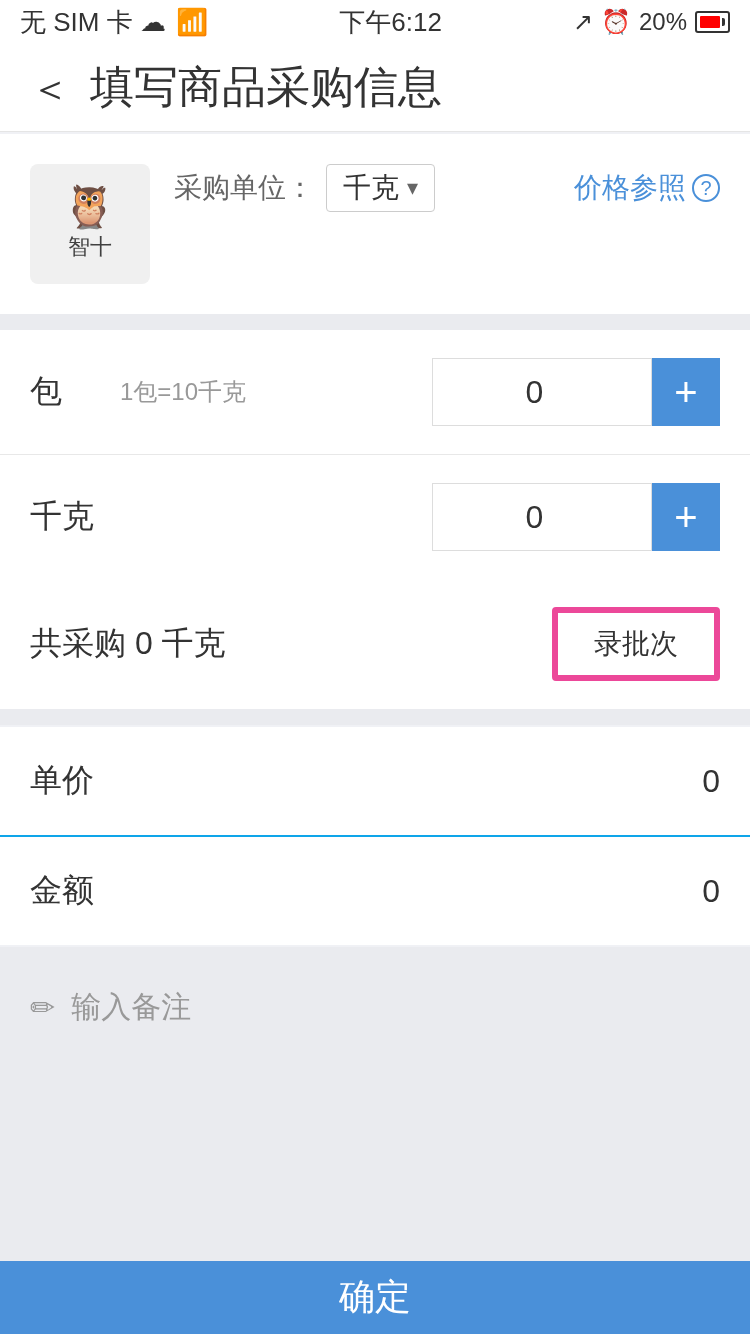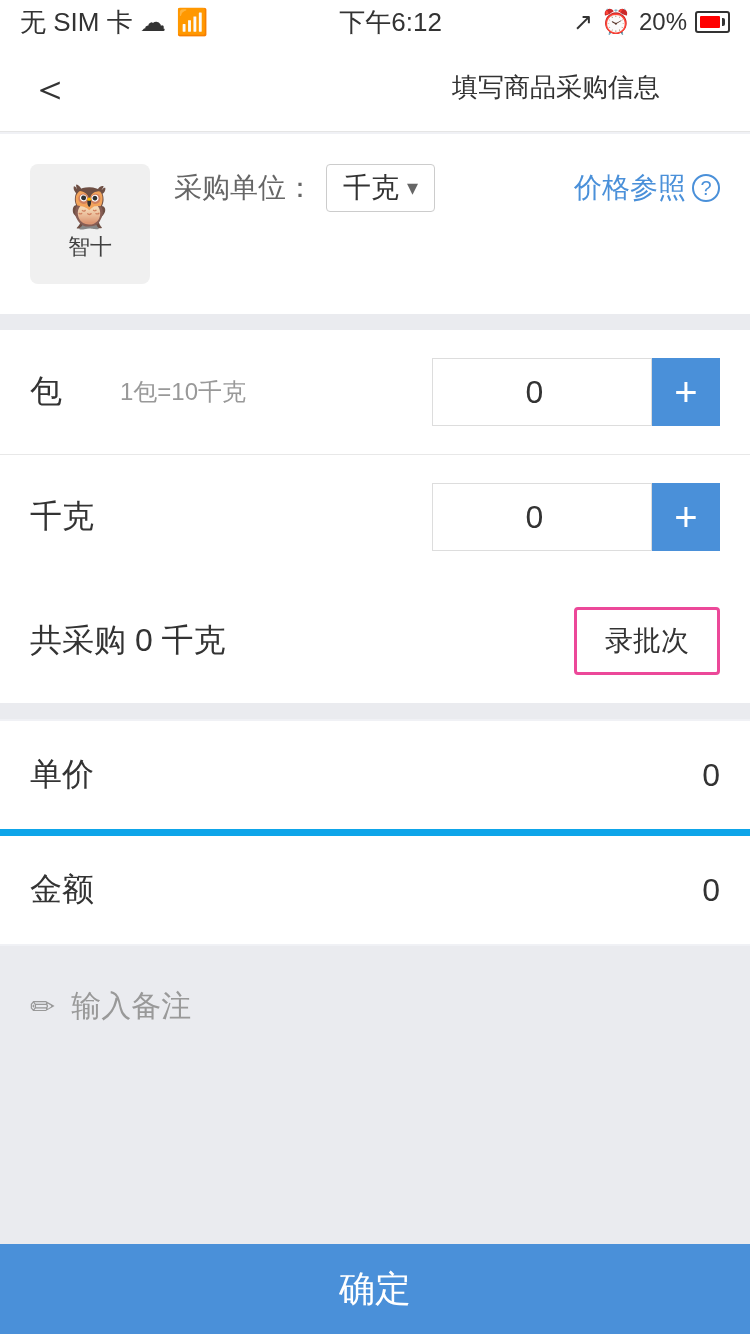--- a/index.html
+++ b/index.html
@@ -46,22 +46,22 @@
     }
     .nav-back {
       font-size: 40px;
       color: #333;
       cursor: pointer;
       margin-right: 20px;
       line-height: 1;
     }
     .nav-title {
       flex: 1;
-      text-align: right;
-      font-size: 26px;
+      text-align: left;
+      font-size: 44px;
       font-weight: 500;
       color: #333;
     }
 
     
     .product-section {
       background: #fff;
       padding: 30px;
       display: flex;
       align-items: flex-start;
@@ -195,37 +195,37 @@
     
     .summary-row {
       background: #fff;
       display: flex;
       align-items: center;
       justify-content: space-between;
       padding: 28px 30px;
     }
     .summary-text { font-size: 32px; color: #333; }
     .batch-btn {
-      border: 3px solid #ec4899;
+      border: 6px solid #ec4899;
       border-radius: 4px;
-      padding: 12px 28px;
+      padding: 12px 36px;
       font-size: 28px;
       color: #333;
       background: #fff;
       cursor: pointer;
     }
 
     
     .price-section { background: #fff; margin-top: 2px; }
     .price-row {
       display: flex;
       align-items: center;
       justify-content: space-between;
       padding: 32px 30px;
-      border-bottom: 7px solid #0ea5e9;
+      border-bottom: 2px solid #0ea5e9;
     }
     .price-row:last-child { border-bottom: none; }
     .price-label { font-size: 32px; color: #333; }
     .price-value { font-size: 32px; color: #333; }
 
     
     .notes-section {
       background: #eaebef;
       padding: 30px;
       min-height: 120px;
@@ -243,21 +243,21 @@
       background: #eaebef;
       min-height: 300px;
     }
 
     
     .confirm-btn {
       position: fixed;
       bottom: 0;
       left: 0;
       width: 750px;
-      height: 90px;
+      height: 73px;
       background: #4a90d9;
       color: #fff;
       font-size: 36px;
       display: flex;
       align-items: center;
       justify-content: center;
       cursor: pointer;
       border: none;
     }
 

